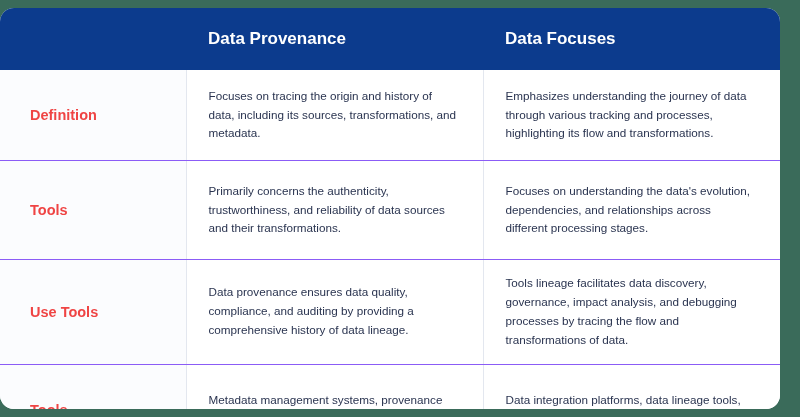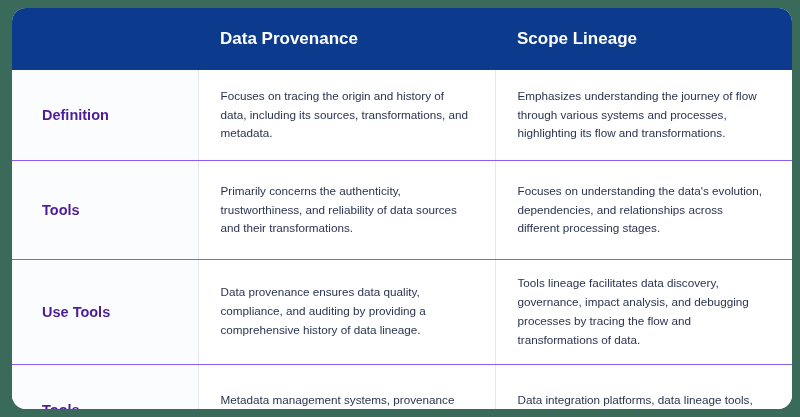--- a/index.html
+++ b/index.html
@@ -8,21 +8,21 @@
   }
   body {
     width: 800px;
     height: 417px;
     background: #3a6b5a;
     font-family: "Liberation Sans", sans-serif;
     overflow: hidden;
   }
   .card {
     position: absolute;
-    left: 12px;
+    left: 0;
     top: 8px;
     width: 780px;
     height: 401px;
     background: #ffffff;
     border-radius: 14px;
     overflow: hidden;
     box-sizing: border-box;
   }
   table.comparison {
     border-collapse: collapse;
@@ -51,21 +51,21 @@
     vertical-align: middle;
     border-bottom: 1px solid #8b5cf6;
     background: #ffffff;
   }
   tbody tr:last-child td {
     border-bottom: none;
   }
   td.rowlabel {
     font-size: 14.5px;
     font-weight: bold;
-    color: #4c1d95;
+    color: #ef4444;
     padding: 14px 10px 14px 30px;
     background: #fbfcfe;
     border-right: 1px solid #e3e7ef;
   }
   td.cell {
     font-size: 11.7px;
     line-height: 1.62;
     color: #2a3450;
     padding: 14px 26px 14px 22px;
   }
@@ -84,28 +84,28 @@
   <table class="comparison">
     <colgroup>
       <col class="c0">
       <col class="c1">
       <col class="c2">
     </colgroup>
     <thead>
       <tr>
         <th class="blank-head"></th>
         <th>Data Provenance</th>
-        <th>Scope Lineage</th>
+        <th>Data Focuses</th>
       </tr>
     </thead>
     <tbody>
       <tr class="row-def">
         <td class="rowlabel">Definition</td>
         <td class="cell">Focuses on tracing the origin and history of data, including its sources, transformations, and metadata.</td>
-        <td class="cell second">Emphasizes understanding the journey of flow through various systems and processes, highlighting its flow and transformations.</td>
+        <td class="cell second">Emphasizes understanding the journey of data through various tracking and processes, highlighting its flow and transformations.</td>
       </tr>
       <tr class="row-scope">
         <td class="rowlabel">Tools</td>
         <td class="cell">Primarily concerns the authenticity, trustworthiness, and reliability of data sources and their transformations.</td>
         <td class="cell second">Focuses on understanding the data's evolution, dependencies, and relationships across different processing stages.</td>
       </tr>
       <tr class="row-use">
         <td class="rowlabel">Use Tools</td>
         <td class="cell">Data provenance ensures data quality, compliance, and auditing by providing a comprehensive history of data lineage.</td>
         <td class="cell second">Tools lineage facilitates data discovery, governance, impact analysis, and debugging processes by tracing the flow and transformations of data.</td>

